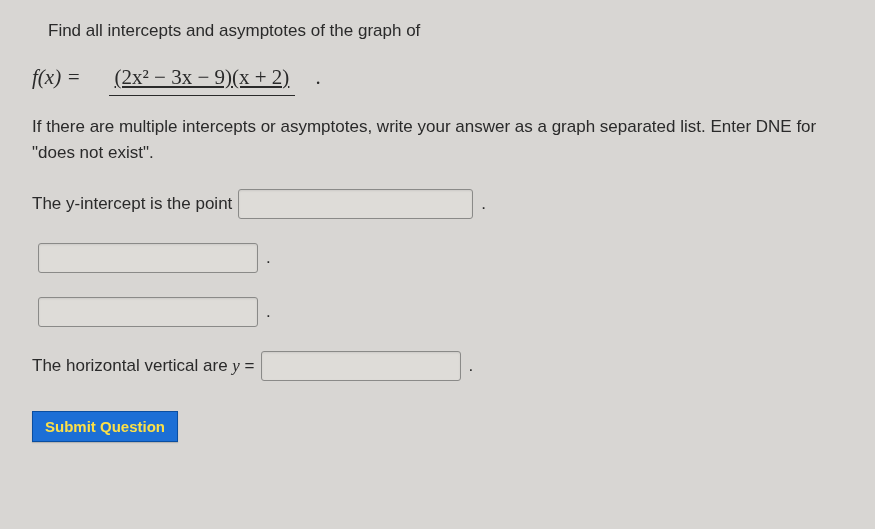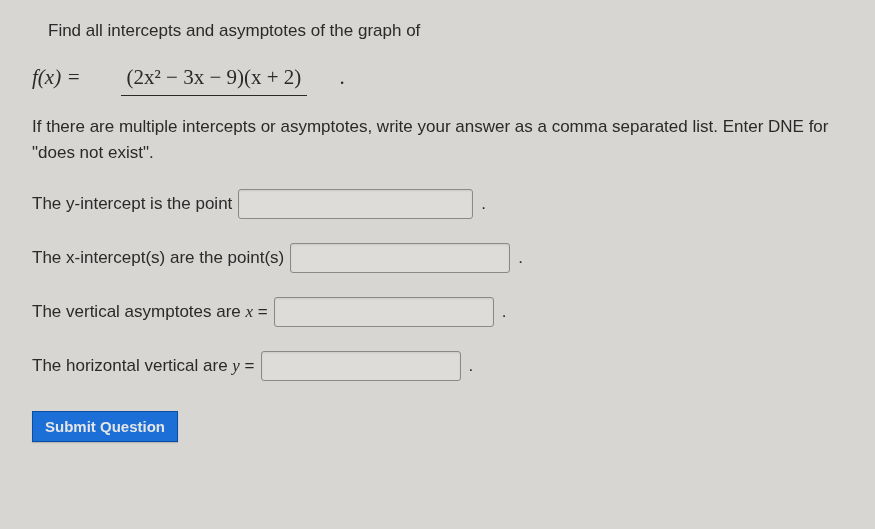--- a/index.html
+++ b/index.html
@@ -21,21 +21,22 @@
       font-family: 'Cambria Math', 'Times New Roman', serif;
       font-size: 21px;
       gap: 16px;
     }
     .formula-lhs { font-style: italic; margin-right: 8px; }
     .fraction {
       display: inline-flex;
       flex-direction: column;
       align-items: center;
       vertical-align: middle;
-      margin: 0 16px;
+      margin: 0 4px;
+      text-decoration: underline;
     }
     .fraction .num, .fraction .den {
       padding: 2px 6px;
       white-space: nowrap;
     }
     .fraction .num { border-bottom: 1.5px solid #2a2a2a; }
     .instruction { margin-bottom: 24px; }
     .field-row {
       display: flex;
       align-items: center;
@@ -56,21 +57,21 @@
       vertical-align: middle;
       box-shadow: inset 0 1px 2px rgba(0,0,0,0.08);
     }
     .w-235 { width: 235px; }
     .w-220 { width: 220px; }
     .w-200 { width: 200px; }
     .period { margin-left: 2px; }
     .submit-btn {
       display: inline-block;
       background: #1c6fd6;
-      color: #e5e5e5;
+      color: #fde047;
       border: 1px solid #0a4ea0;
       padding: 6px 12px;
       font-size: 15px;
       font-weight: 600;
       cursor: pointer;
       margin-top: 6px;
       box-shadow: 0 1px 1px rgba(0,0,0,0.15);
     }
   </style>
 </head>
@@ -81,38 +82,34 @@
 <div class="intro">Find all intercepts and asymptotes of the graph of</div>
 
 <div class="formula-row">
   <span class="formula-lhs">f(x) =</span>
   <span class="fraction">
     <span class="num">(2x² − 3x − 9)(x + 2)</span>
   </span>
   <span>.</span>
 </div>
 
-<div class="instruction">If there are multiple intercepts or asymptotes, write your answer as a comma separated list. Enter DNE for "does not exist".</div>
+<div class="instruction">If there are multiple intercepts or asymptotes, write your answer as a graph separated list. Enter DNE for "does not exist".</div>
 
 <div class="field-row">
   <span class="label">The y-intercept is the point</span>
   <input class="input-box w-235" type="text" style="">
   <span class="period">.</span>
 </div>
 
 <div class="field-row">
-  <span class="label">The x-intercept(s) are the point(s)</span>
   <input class="input-box w-220" type="text" style="">
   <span class="period">.</span>
 </div>
 
 <div class="field-row">
-  <span class="label">
-    <span>The vertical asymptotes are </span><span class="mathvar">x</span><span> =</span>
-  </span>
   <input class="input-box w-220" type="text" style="">
   <span class="period">.</span>
 </div>
 
 <div class="field-row">
   <span class="label">
     <span>The horizontal vertical are </span><span class="mathvar">y</span><span> =</span>
   </span>
   <input class="input-box w-200" type="text" style="">
   <span class="period">.</span>

